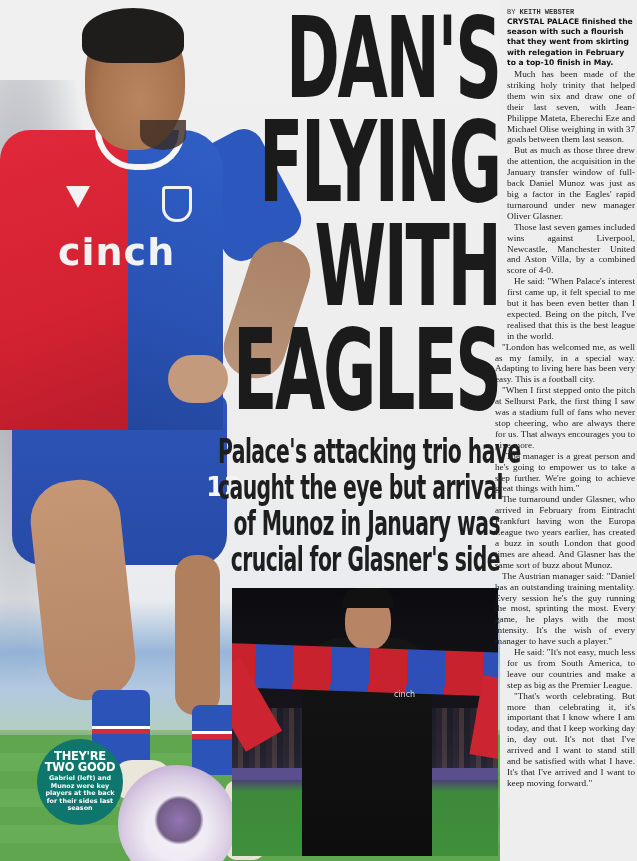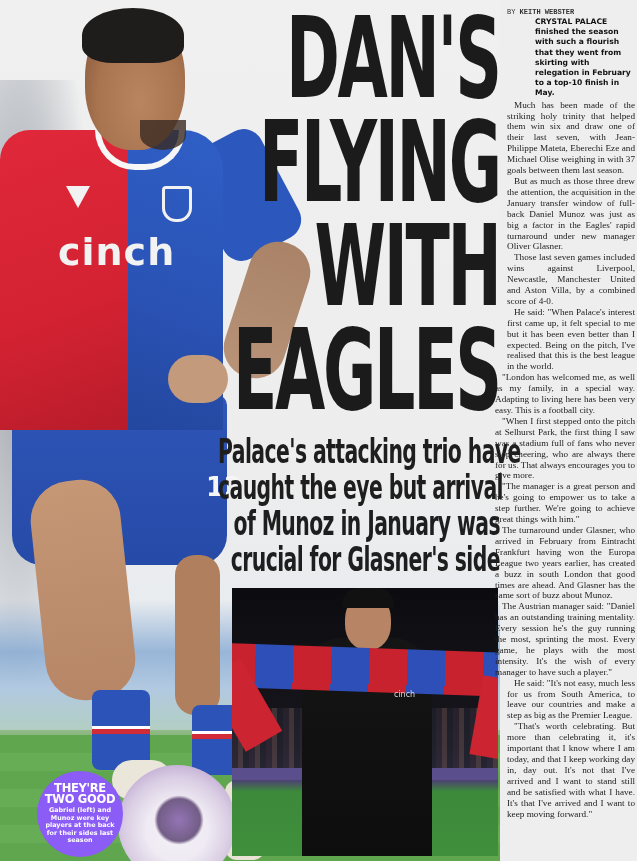--- a/index.html
+++ b/index.html
@@ -99,36 +99,36 @@
     position:absolute; left:-15px; top:60px; width:300px; height:44px;
     background: repeating-linear-gradient(90deg, #c8222f 0 38px, #2f4fb8 38px 76px);
     transform: rotate(2deg); border-radius: 6px;
   }
   .inset-scarf-end-l { position:absolute; left:-10px; top:75px; width:42px; height:84px; background:#cc2431; transform: rotate(-30deg); }
   .inset-scarf-end-r { position:absolute; left:244px; top:90px; width:40px; height:80px; background:#cc2431; transform: rotate(10deg); }
   .inset-cinch { position:absolute; left:162px; top:102px; color:#ddd; font-family: "DejaVu Sans", sans-serif; font-size: 8px; }
 
   
   .caption {
-    position: absolute; left: 37px; top: 771px; width: 86px; height: 86px; border-radius: 50%;
-    background: #8b5cf6; color: #fff; text-align: center; font-family: "DejaVu Sans", sans-serif;
+    position: absolute; left: 37px; top: 739px; width: 86px; height: 86px; border-radius: 50%;
+    background: #0f766e; color: #fff; text-align: center; font-family: "DejaVu Sans", sans-serif;
     padding-top: 12px;
   }
   .caption .cap-title { display:block; font-weight: bold; font-size: 11.5px; line-height: 11px; letter-spacing: -0.3px; }
   .caption .cap-body { display:block; font-weight: bold; font-size: 6.4px; line-height: 7.6px; margin-top: 2px; padding: 0 6px; }
 
   
   .article {
     position: absolute; left: 507px; top: 8px; width: 128px;
     font-size: 9.2px; line-height: 10.9px; color: #222;
   }
   .byline { font-family: Liberation Mono, monospace; font-size: 7px; line-height: 9px; color: #333; }
   .byline .by { font-weight: normal; }
   .byline .author { font-weight: bold; }
-  .standfirst { font-family: "DejaVu Sans", sans-serif; font-weight: bold; font-size: 7.6px; line-height: 10.2px; color: #111; margin-bottom: 1px; margin-left: 28px; }
+  .standfirst { font-family: "DejaVu Sans", sans-serif; font-weight: bold; font-size: 7.6px; line-height: 10.2px; color: #111; margin-bottom: 1px; }
   .article p { text-align: justify; text-indent: 7px; hyphens: auto; }
   .article p.wrap { margin-left: -12px; }
 </style>
 </head>
 <body>
 
 <div class="photo-main">
   <div class="bg-blur-left"></div>
   <div class="stand-blue"></div>
   <div class="pitch"></div>

